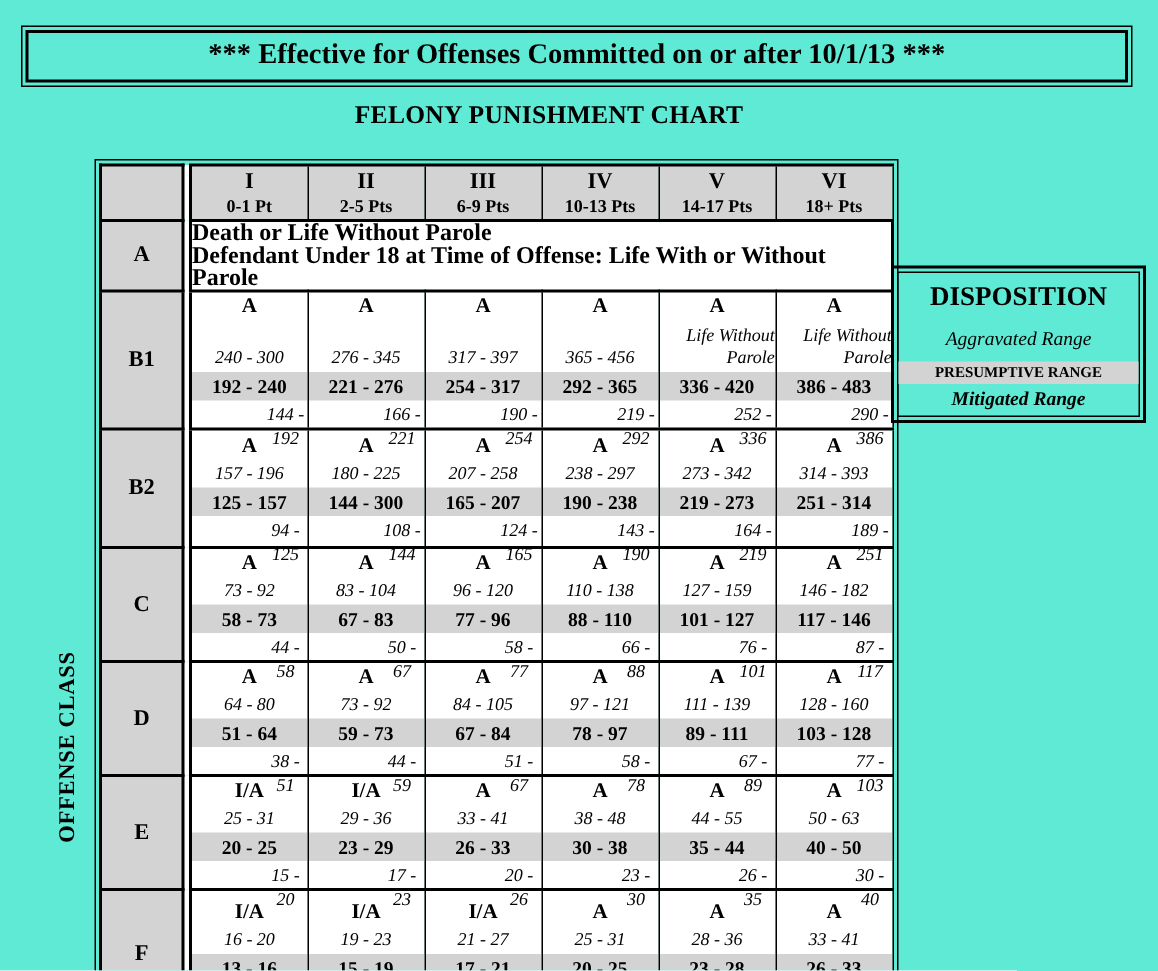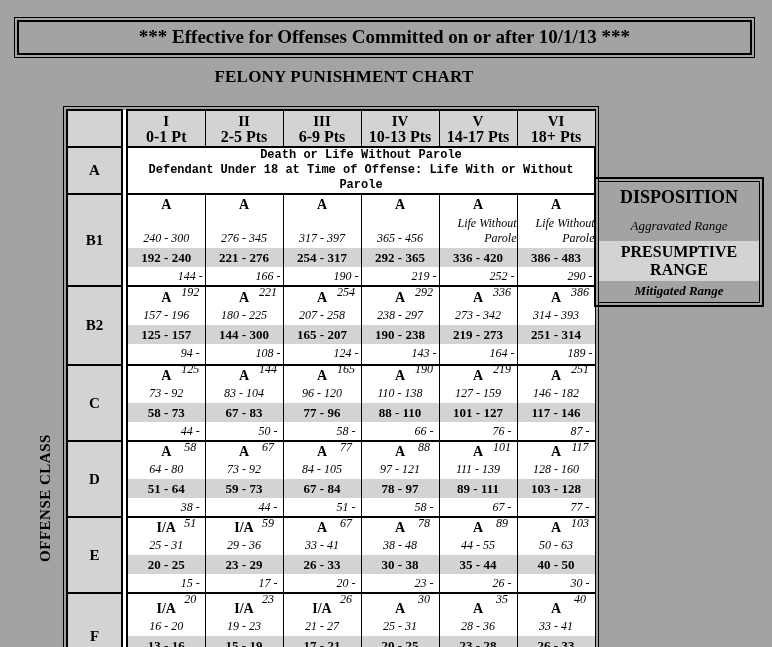--- a/index.html
+++ b/index.html
@@ -1,39 +1,39 @@
 <!DOCTYPE html>
 <html><head>
 <meta charset="utf-8">
 <style>
   html, body { margin: 0; padding: 0; background: #fff; }
   .page {
     position: relative;
     width: 772px;
     height: 647px;
     overflow: hidden;
-    background: #a3a3a3;
+    background: #5eead4;
     font-family: "Liberation Serif", serif;
     color: #000;
   }
 
   
   .banner-outer {
     position: absolute; left: 14px; top: 17px; width: 741px;
     border: 1px solid #000; padding: 2px; box-sizing: border-box;
   }
   .banner-inner { border: 2px solid #000; }
   .banner-text {
     text-align: center; font-weight: bold; font-size: 19px;
     padding: 4px 0 5px;
   }
 
   
   .chart-title {
-    position: absolute; left: 110px; top: 67px; width: 468px;
+    position: absolute; left: 132px; top: 67px; width: 468px;
     text-align: center; font-weight: bold; font-size: 17px; letter-spacing: 0.2px;
   }
   .chart-subtitle {
     position: absolute; left: 125px; top: 88px; width: 468px;
     text-align: center; font-weight: bold; font-size: 14px; letter-spacing: 0.2px;
   }
 
   
   .offense-class {
     position: absolute; left: -32px; top: 487px; width: 160px; height: 22px;
@@ -65,24 +65,24 @@
   .vgap {
     background: #fff; border: none;
     border-left: 2px solid #000; border-right: 2px solid #000;
   }
   .hdr-cell {
     background: #d3d3d3; border: 2px solid #000;
     border-left-width: 1px; border-right-width: 1px;
     text-align: center; vertical-align: middle;
   }
   .hdr-cell .lvl { font-weight: bold; font-size: 15px; line-height: 17px; }
-  .hdr-cell .pts { font-weight: bold; font-size: 16px; line-height: 14px; }
+  .hdr-cell .pts { font-weight: bold; font-size: 12px; line-height: 14px; }
 
   .a-cell { background: #fff; border: 2px solid #000; vertical-align: middle; }
-  .a-line { text-align: center; font-weight: bold; font-size: 12px; line-height: 15px; font-family: Liberation Mono, monospace; }
+  .a-line { font-weight: bold; font-size: 16px; line-height: 15px; }
 
   .cell {
     background: #fff; border: 2px solid #000;
     border-left-width: 1px; border-right-width: 1px;
     vertical-align: middle;
   }
   .cell .disp { height: 16px; line-height: 16px; text-align: center; font-weight: bold; font-size: 14px; margin-top: 1px; }
   .cell .agg  { height: 17px; font-style: italic; font-size: 12px; line-height: 15px;
                 display: flex; align-items: flex-end; justify-content: center; text-align: right; }
   .cell .pres { height: 19px; line-height: 19px; text-align: center; font-weight: bold; font-size: 13px;
@@ -91,21 +91,21 @@
   tr.tall .agg { height: 33px; }
 
   
   .legend {
     position: absolute; left: 594px; top: 177px; width: 170px;
     border: 2px solid #000; padding: 2px; box-sizing: border-box;
   }
   .legend-inner { border: 1px solid #000; }
   .lg-title { text-align: center; font-weight: bold; font-size: 18px; padding: 5px 0 2px; }
   .lg-agg   { text-align: center; font-style: italic; font-size: 13px; padding: 8px 0 7px; }
-  .lg-pres  { text-align: center; font-weight: bold; font-size: 16px; background: #d3d3d3; padding: 2px 12px; }
+  .lg-pres  { text-align: center; font-weight: bold; font-size: 10px; background: #d3d3d3; padding: 2px 12px; }
   .lg-mit   { text-align: center; font-style: italic; font-size: 13px; padding: 2px 0 3px; font-weight: bold; }
 </style>
 </head>
 <body>
 
 <div class="page">
 
   <div class="banner-outer">
     <div class="banner-inner">
       <div class="banner-text">*** Effective for Offenses Committed on or after 10/1/13 ***</div>

